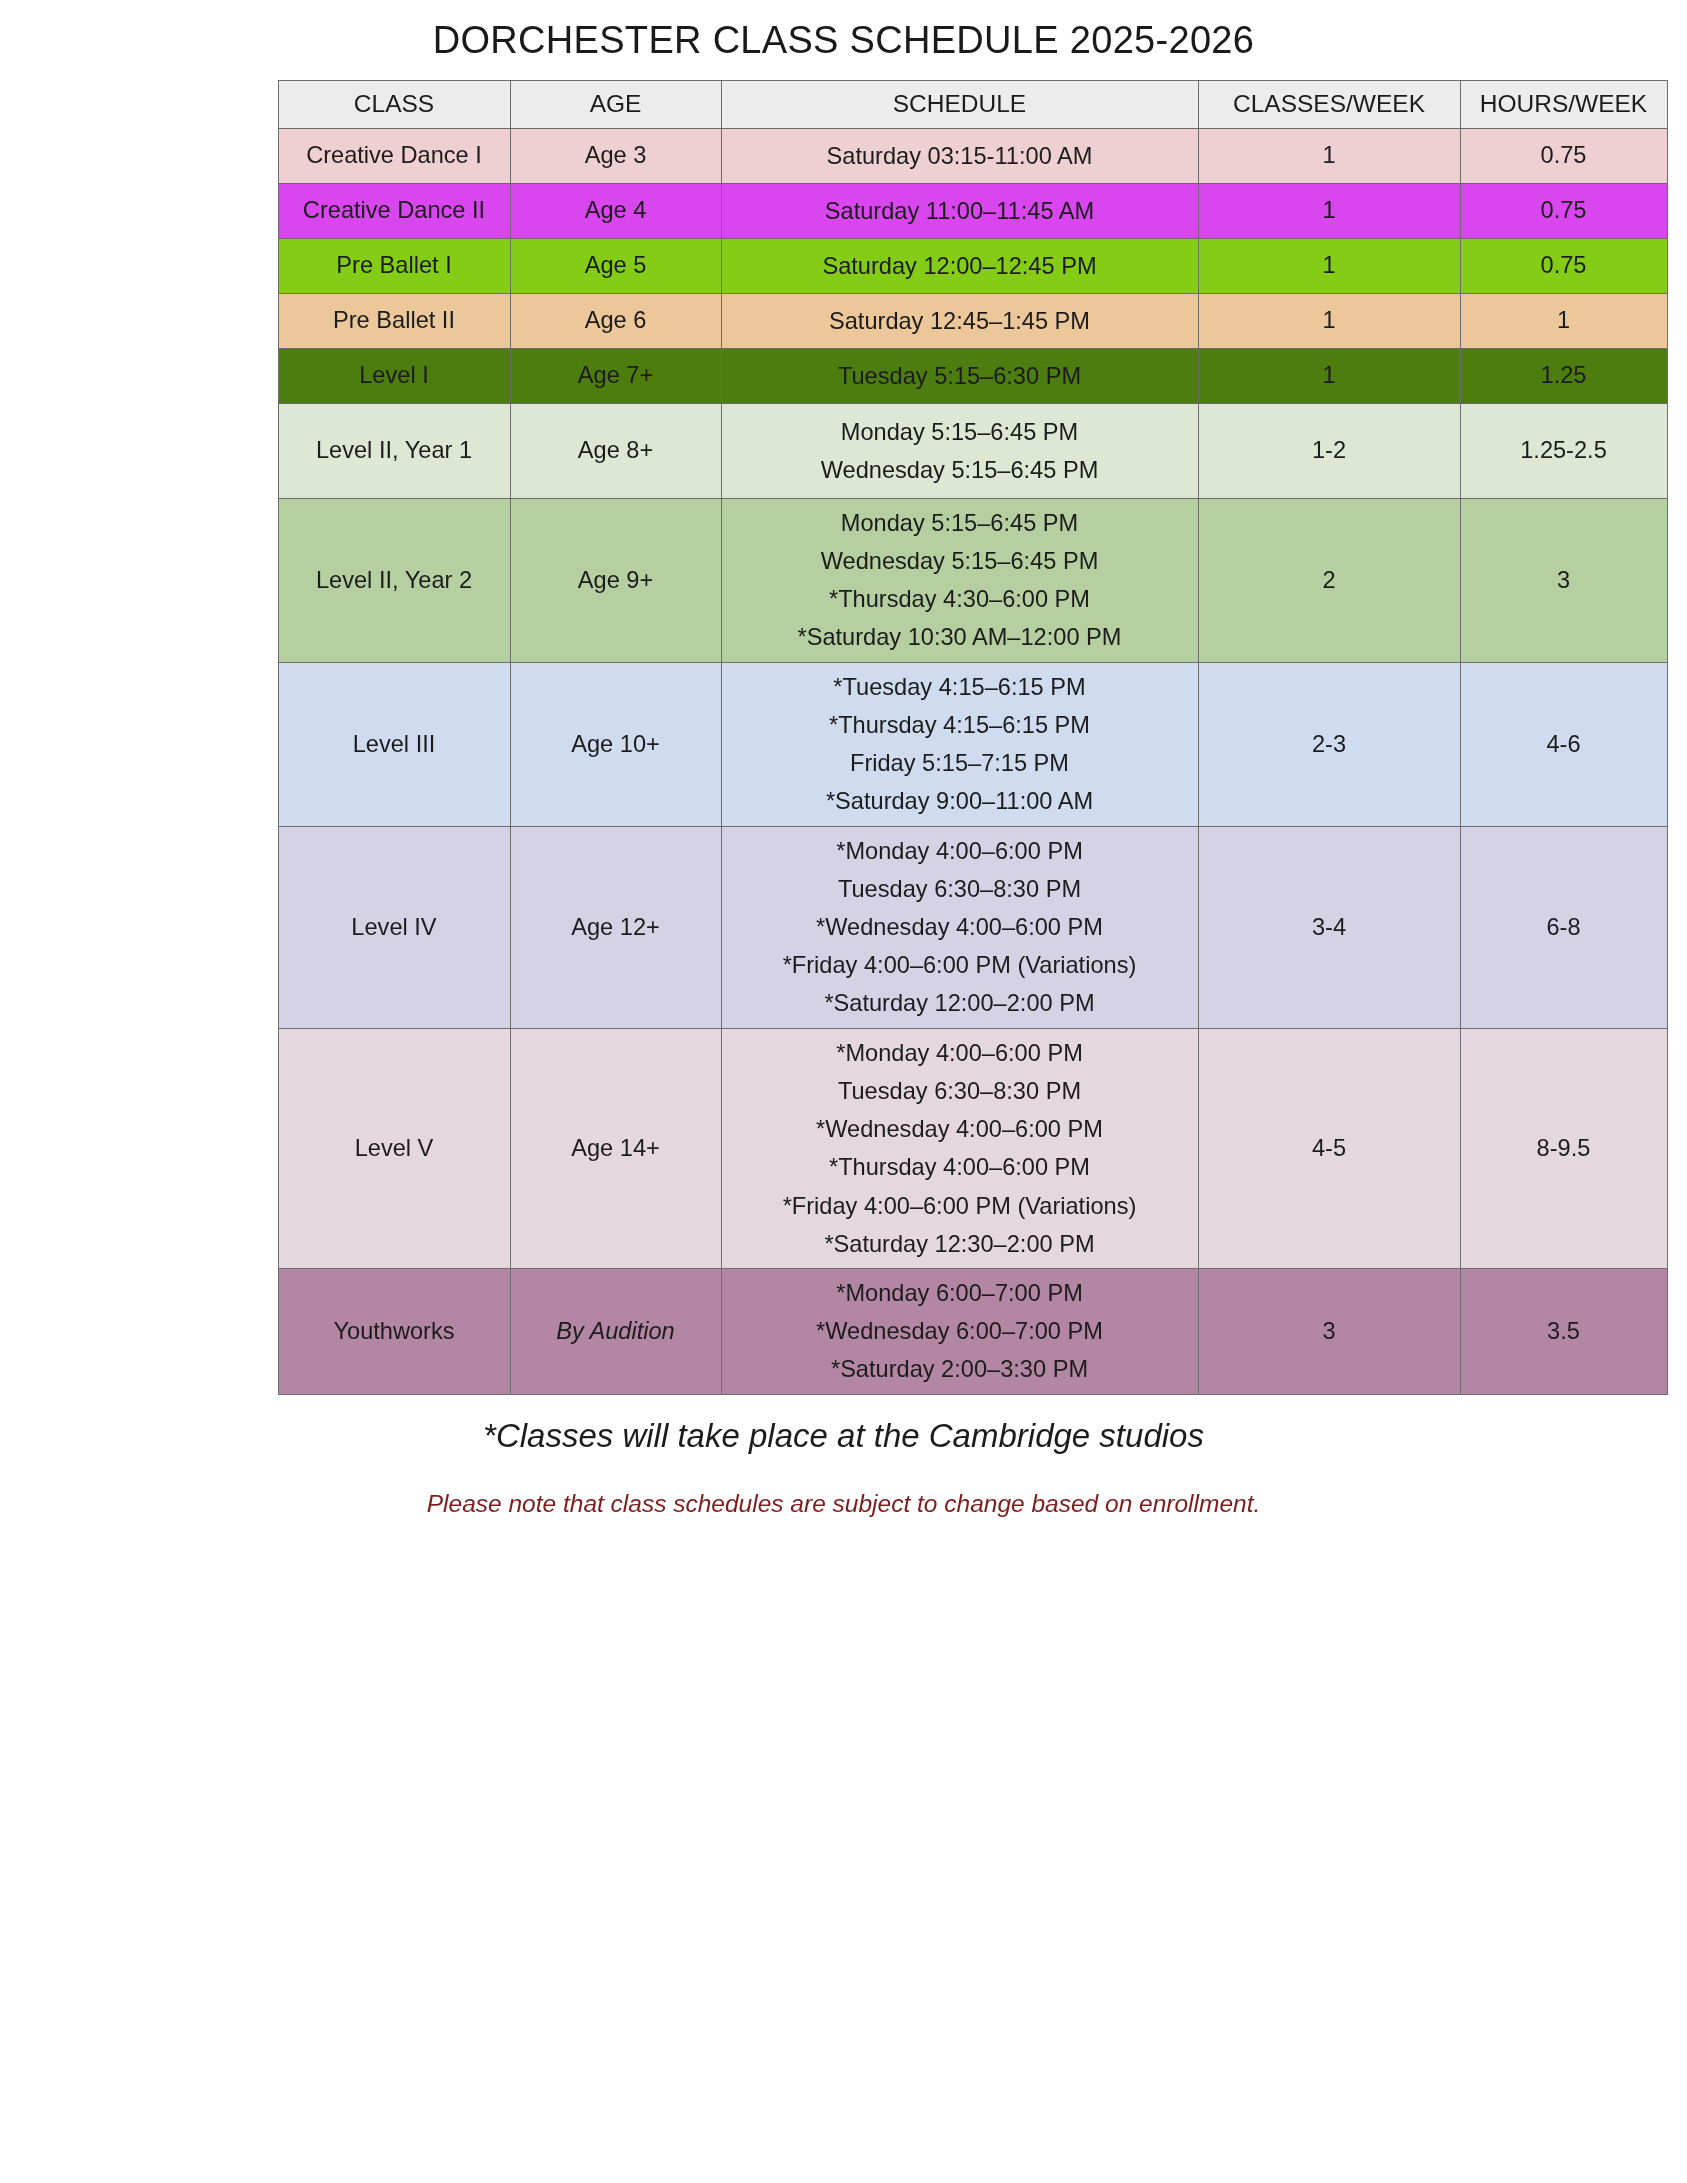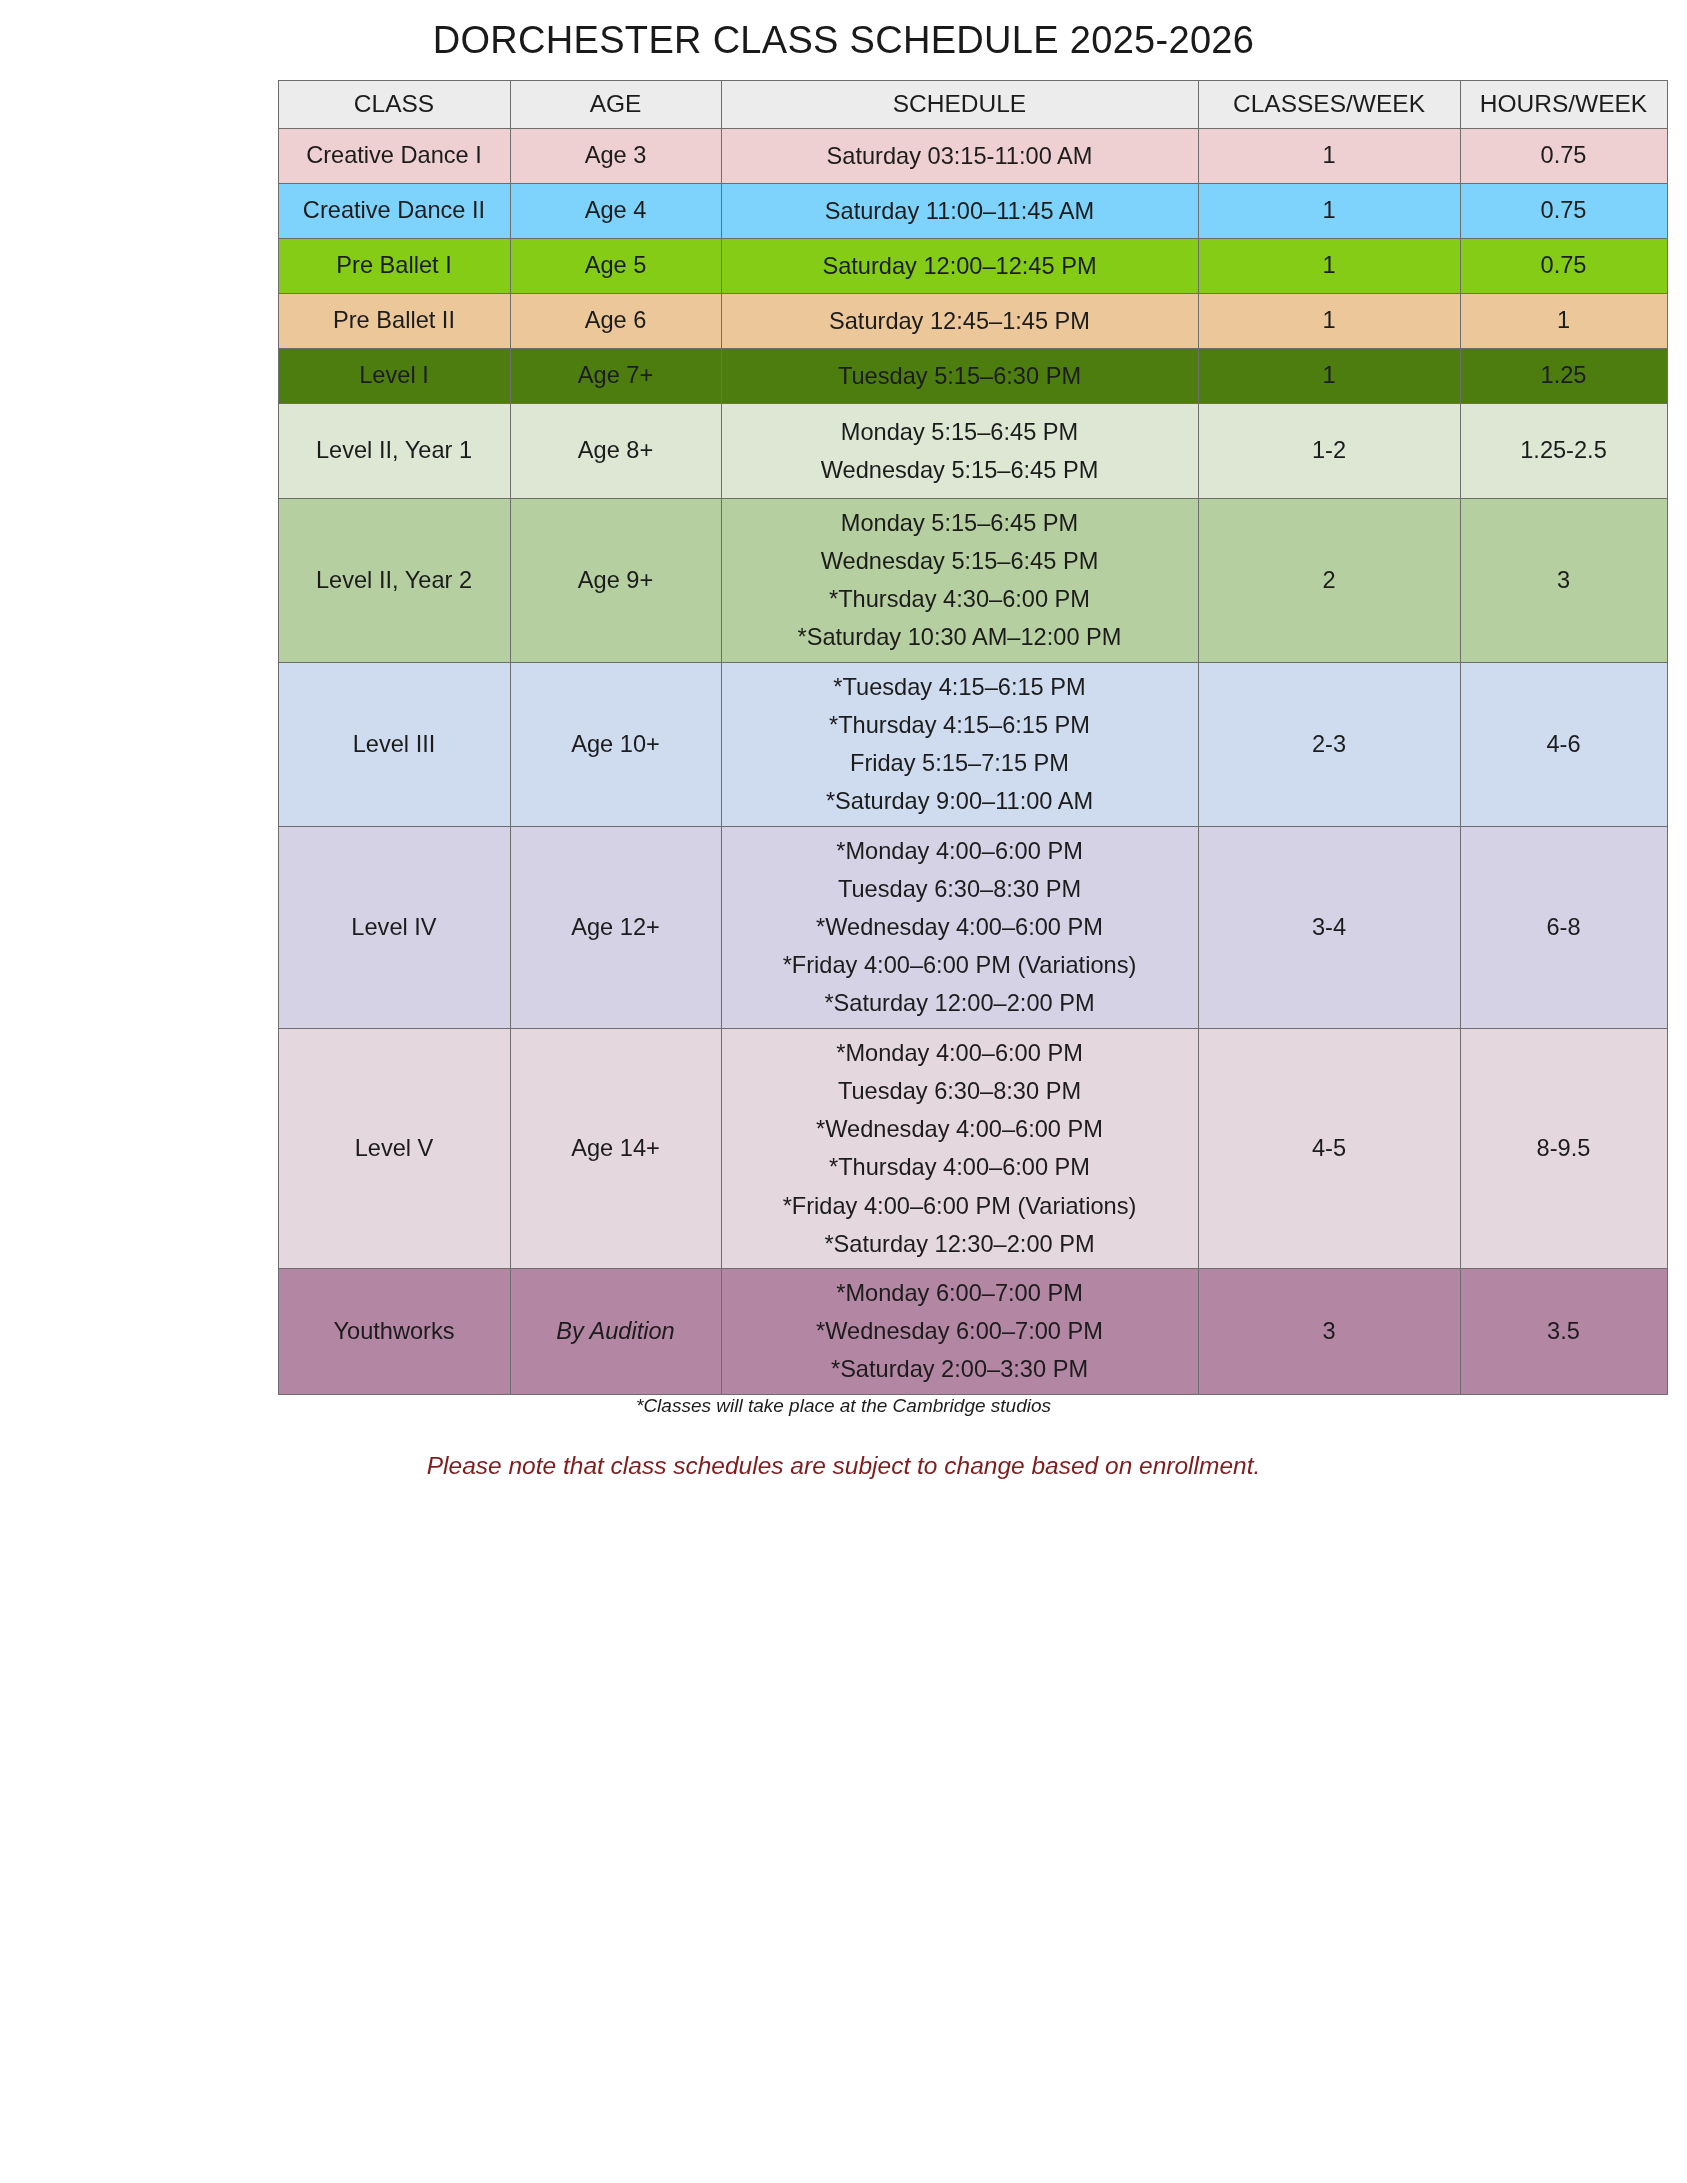--- a/index.html
+++ b/index.html
@@ -78,21 +78,22 @@
   .row-h-1 td { height: 44px; margin-left: 22px; }
   .row-h-2 td { height: 84px; }
   .row-h-4 td { height: 142px; }
   .row-h-5 td { height: 175px; }
   .row-h-6 td { height: 209px; }
   .row-h-3 td { height: 110px; }
 
   .footnote {
     text-align: center;
     font-style: italic;
-    font-size: 19px;
+    font-size: 33px;
+    margin-top: 22px;
     color: #1c1c1c;
   }
   .footnote2 {
     text-align: center;
     font-style: italic;
     font-size: 24.5px;
     margin-top: 35px;
     color: #7f1d1d;
   }
 </style>
@@ -124,21 +125,21 @@
       <tbody id="schedule-body">
           <tr class="row-h-1" style="background: rgb(238, 207, 210);">
             <td>Creative Dance I</td>
             <td>Age 3</td>
             <td class="sched">
               <span class="line">Saturday 03:15-11:00 AM</span>
             </td>
             <td>1</td>
             <td>0.75</td>
           </tr>
-          <tr class="row-h-1" style="background: #7dd3fc;">
+          <tr class="row-h-1" style="background: #d946ef;">
             <td>Creative Dance II</td>
             <td>Age 4</td>
             <td class="sched">
               <span class="line">Saturday 11:00–11:45 AM</span>
             </td>
             <td>1</td>
             <td>0.75</td>
           </tr>
           <tr class="row-h-1" style="background: #84cc16;">
             <td>Pre Ballet I</td>

